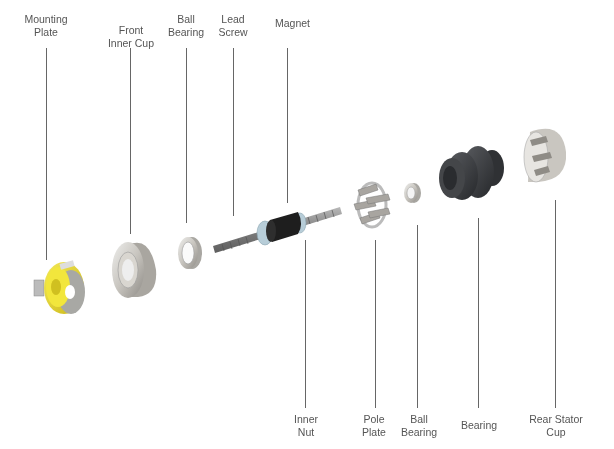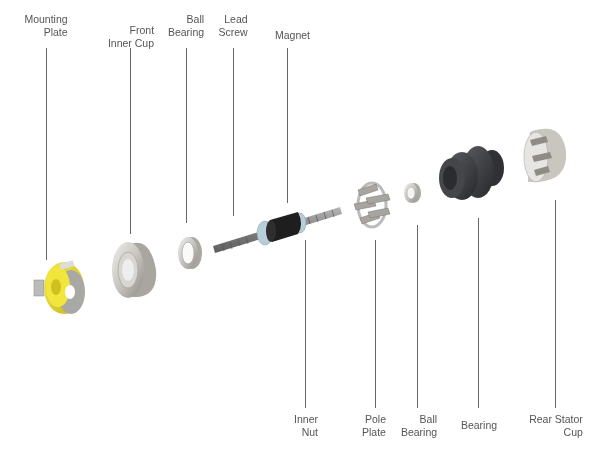--- a/index.html
+++ b/index.html
@@ -1,18 +1,18 @@
 <!DOCTYPE html>
 <html><head>
 <meta charset="utf-8">
 <style>
   html, body { margin:0; padding:0; background:#ffffff; }
   body { width:614px; height:449px; position:relative; overflow:hidden;
          font-family:"Liberation Sans", sans-serif; }
-  .label { position:absolute; font-size:10.5px; color:#555; text-align:right;
+  .label { position:absolute; font-size:10.5px; color:#555; text-align:center;
            line-height:13px; white-space:nowrap; transform:translateX(-50%); }
   .leader { position:absolute; width:1px; background:#666; }
   svg.parts { position:absolute; left:0; top:0; }
 </style>
 </head>
 <body>
 
 <div class="label" style="left:46px; top:13px;">
   <div>Mounting</div>
   <div>Plate</div>
@@ -22,21 +22,21 @@
   <div>Inner Cup</div>
 </div>
 <div class="label" style="left:186px; top:13px;">
   <div>Ball</div>
   <div>Bearing</div>
 </div>
 <div class="label" style="left:233px; top:13px;">
   <div>Lead</div>
   <div>Screw</div>
 </div>
-<div class="label" style="left:287px; top:29px;padding-left:11px;">
+<div class="label" style="left:287px; top:17px;padding-left:11px;">
   <div>Magnet</div>
 </div>
 
 <div class="leader" style="left:46px; top:48px; height:212px;"></div>
 <div class="leader" style="left:130px; top:48px; height:186px;"></div>
 <div class="leader" style="left:186px; top:48px; height:175px;"></div>
 <div class="leader" style="left:233px; top:48px; height:168px;"></div>
 <div class="leader" style="left:287px; top:48px; height:155px;"></div>
 
 <div class="leader" style="left:305px; top:240px; height:168px;"></div>

